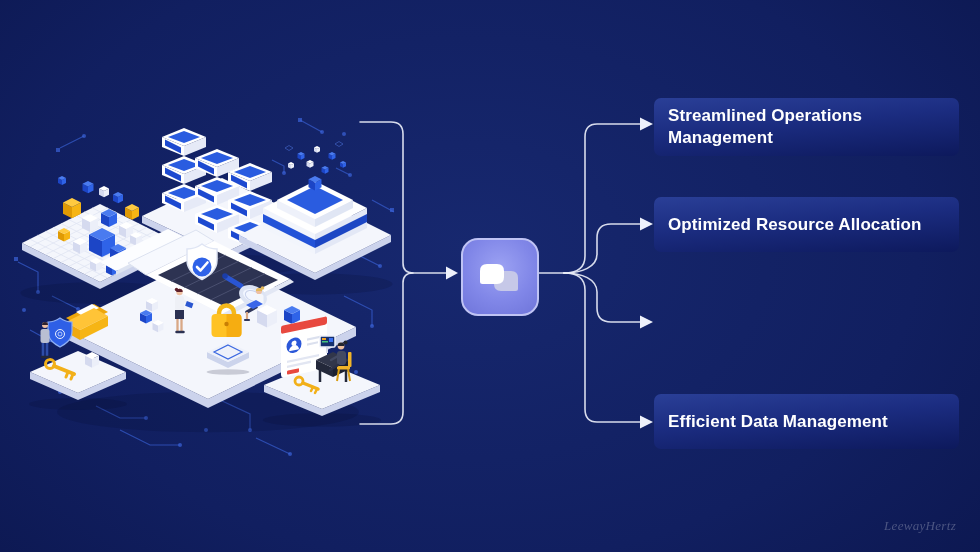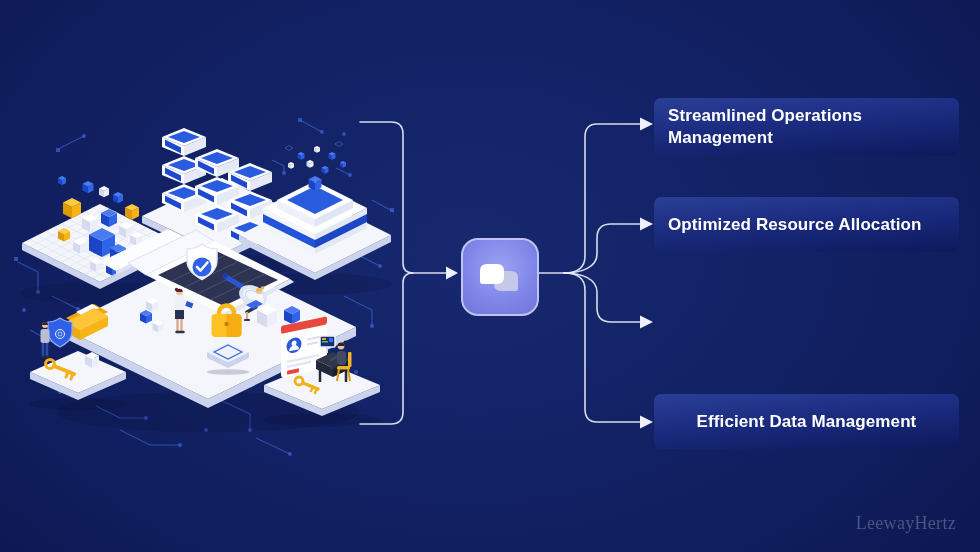--- a/index.html
+++ b/index.html
@@ -12,23 +12,23 @@
        border:2px solid #bfc3f4;}
   .hub svg{position:absolute;left:0;top:0;}
   .out-box{position:absolute;left:654px;width:305px;border-radius:7px;display:flex;align-items:center;
        padding:0 14px;box-sizing:border-box;
        background:linear-gradient(175deg,#2a3f97 0%,#1b2c80 45%,#0d195c 100%);}
   .out-box span{font-weight:700;font-size:17px;line-height:1.28;color:#ffffff;letter-spacing:.1px;}
   #b1{top:98px;height:58px;}
   #b1 span{max-width:238px;}
   #b2{top:197px;height:55px;}
   #b3{top:296px;height:55px;}
-  #b4{top:394px;height:55px;justify-content:center;}
+  #b4{top:394px;height:55px;}
   .watermark{position:absolute;right:24px;bottom:18px;font-family:"Liberation Serif",serif;
-       font-size:18px;color:#4c5582;letter-spacing:.3px;}
+       font-size:13px;color:#4c5582;letter-spacing:.3px;font-style:italic;}
 </style>
 </head>
 <body>
 
 <div class="stage">
 
   <svg id="art" class="art" viewBox="0 0 980 552">
       <g>
         <path d="M18,262 L38,272 L38,292" fill="none" stroke="#3a63d8" stroke-width="1.2" opacity="0.65"></path>
         <path d="M52,296 L78,309" fill="none" stroke="#3a63d8" stroke-width="1.2" opacity="0.65"></path>

